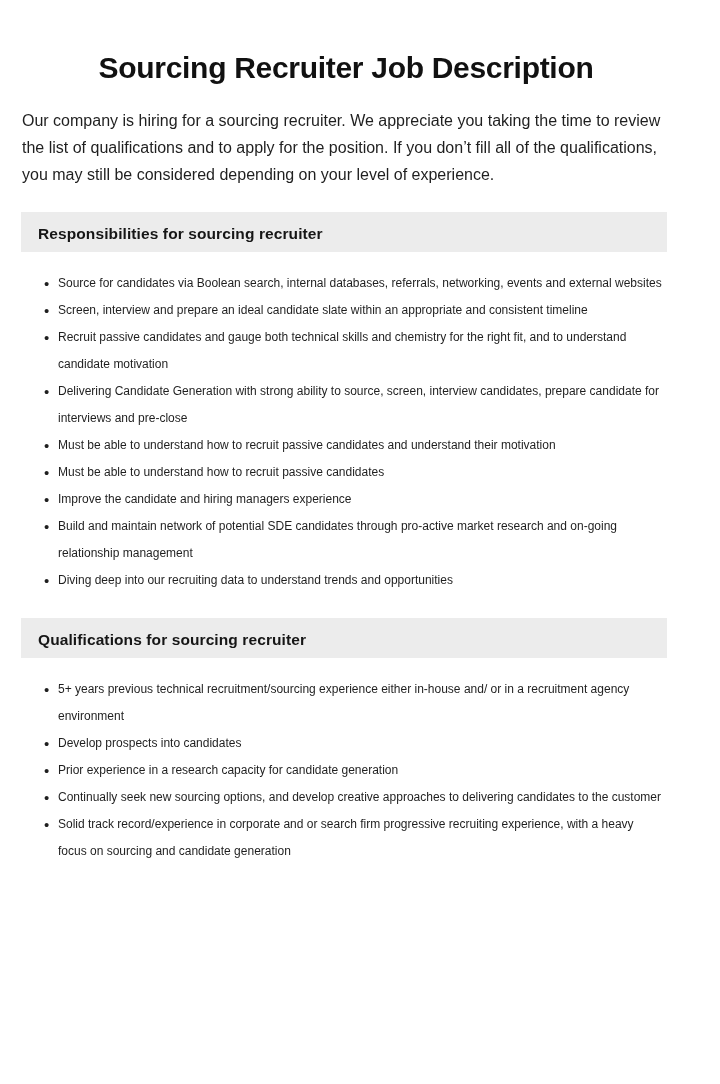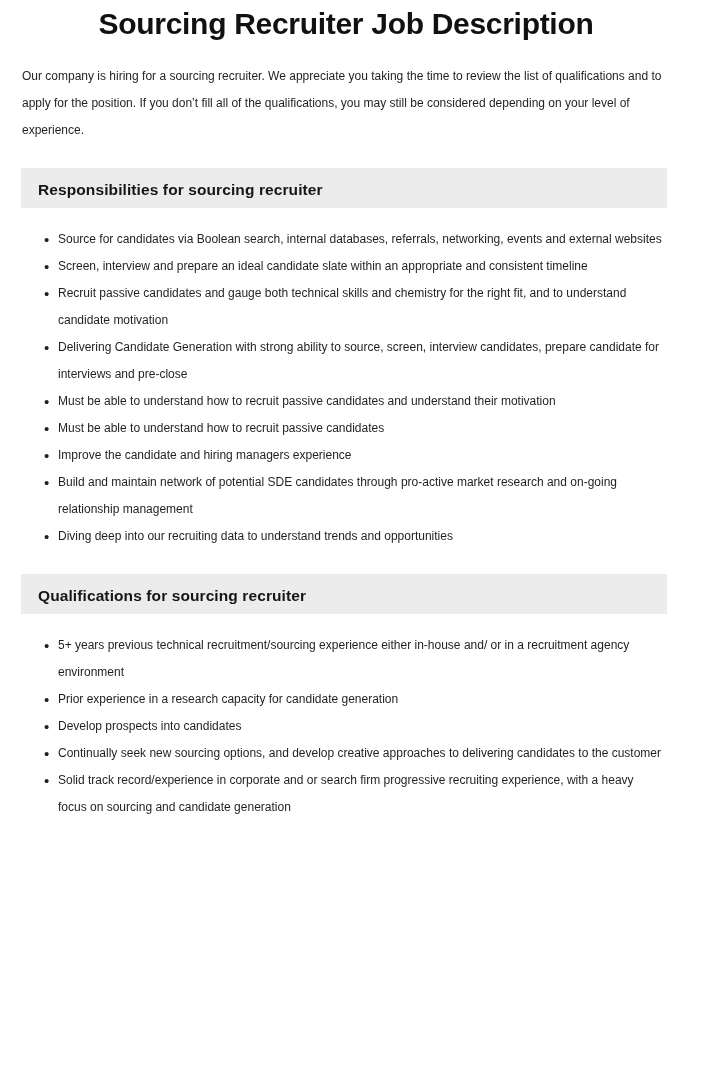--- a/index.html
+++ b/index.html
@@ -12,37 +12,38 @@
     width: 720px;
     height: 1084px;
     font-family: "Liberation Sans", sans-serif;
     color: #1a1a1a;
     overflow: hidden;
   }
 
   .page {
     width: 692px;
     box-sizing: border-box;
+    margin-top: 44px;
   }
 
   .doc-title {
     margin: 0;
     padding: 4px 22px 0 22px;
     font-size: 30px;
     line-height: 40px;
     font-weight: bold;
     text-align: center;
     letter-spacing: -0.3px;
     color: #111111;
   }
 
   .intro {
     margin: 0;
     padding: 19px 30px 0 22px;
-    font-size: 12px;
+    font-size: 16px;
     line-height: 27px;
     color: #1f1f1f;
   }
 
   .section {
     margin: 0;
     padding: 0;
   }
 
   .section-header {
@@ -112,20 +113,20 @@
       <li>Diving deep into our recruiting data to understand trends and opportunities</li>
     </ul>
   </div>
 
   <div class="section">
     <div class="section-header">
       <span class="section-header-text">Qualifications for sourcing recruiter</span>
     </div>
     <ul class="bullet-list">
       <li>5+ years previous technical recruitment/sourcing experience either in-house and/ or in a recruitment agency environment</li>
+      <li>Develop prospects into candidates</li>
       <li>Prior experience in a research capacity for candidate generation</li>
-      <li>Develop prospects into candidates</li>
       <li>Continually seek new sourcing options, and develop creative approaches to delivering candidates to the customer</li>
       <li>Solid track record/experience in corporate and or search firm progressive recruiting experience, with a heavy focus on sourcing and candidate generation</li>
     </ul>
   </div>
 
 </div>
 
 </body></html>

